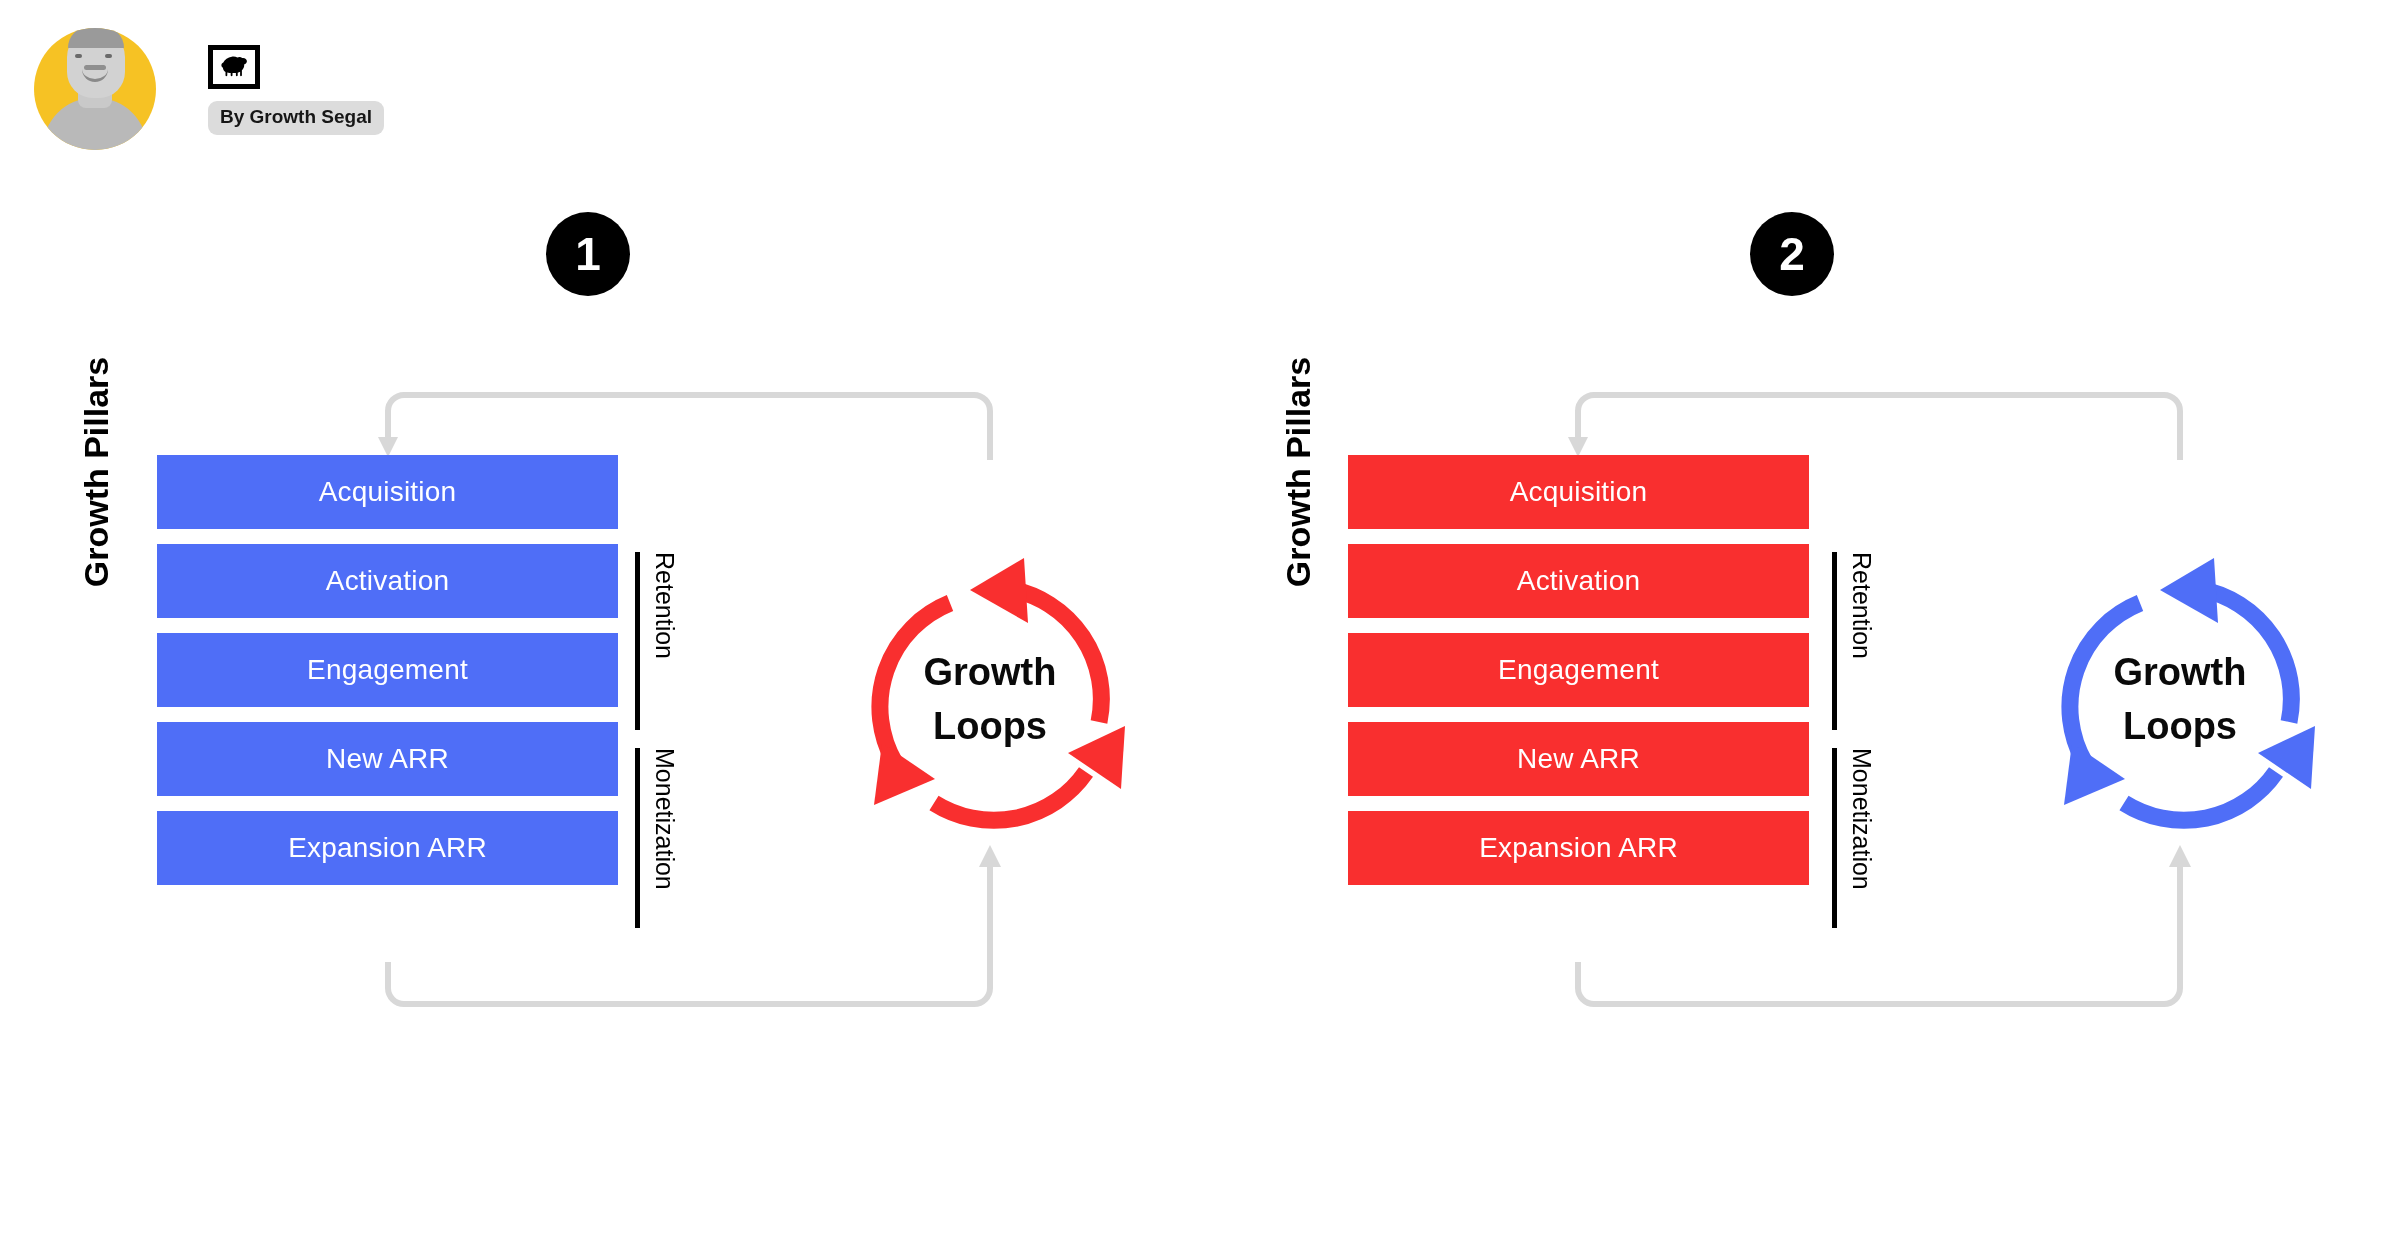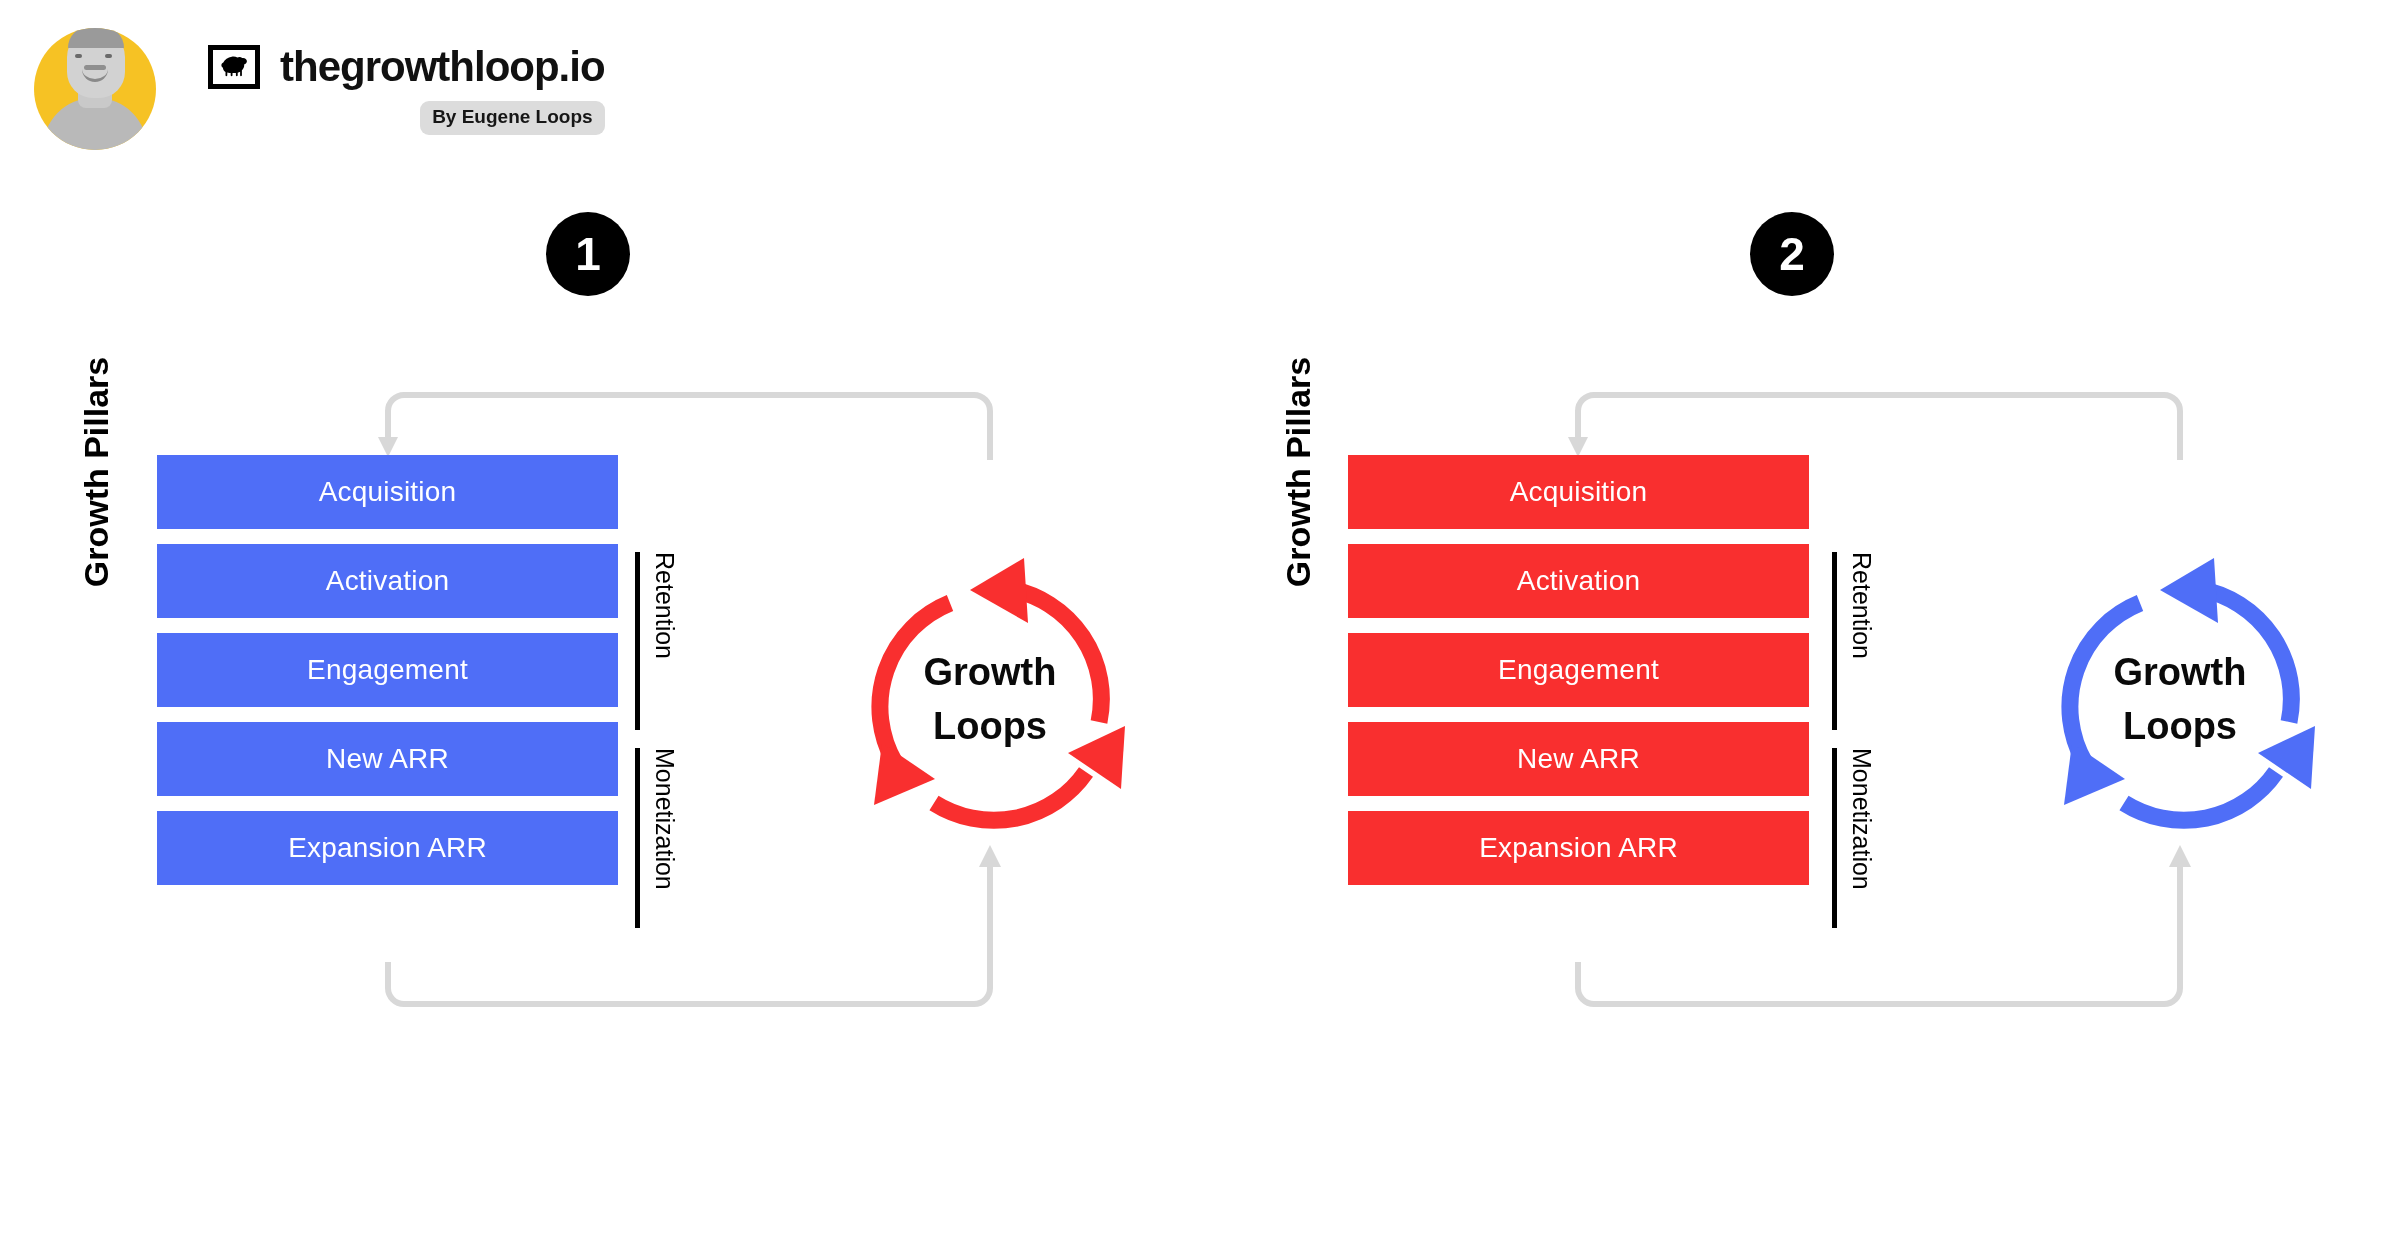--- a/index.html
+++ b/index.html
@@ -271,23 +271,22 @@
     <div class="av-smile"></div>
   </div>
 
   <div class="brand">
     <div class="brand-row">
       <div class="logo-box">
         <svg width="34" height="24" viewBox="0 0 34 24" aria-hidden="true">
           <path fill="#000" d="M25.5 3.2c-1.6-1.3-3.6-1.5-5.1-0.6-1.5-0.9-3.5-1.2-5.6-0.9C10.9 2.2 7.6 4.4 6.3 7.6 5.2 8 4.4 9 4.4 10.2c0 1.1 0.6 2 1.5 2.5 0.1 1.8 1.1 3.3 2.6 4.2v3.4c0 0.5 0.4 0.9 0.9 0.9s0.9-0.4 0.9-0.9v-2.7c0.7 0.2 1.5 0.3 2.3 0.3h1.1v2.4c0 0.5 0.4 0.9 0.9 0.9s0.9-0.4 0.9-0.9v-2.4h3.4v2.4c0 0.5 0.4 0.9 0.9 0.9s0.9-0.4 0.9-0.9v-2.5c0.9-0.2 1.7-0.5 2.4-1v3.5c0 0.5 0.4 0.9 0.9 0.9s0.9-0.4 0.9-0.9v-5c1.4-1.2 2.3-3 2.3-5 0-0.3 0-0.6-0.1-0.9 1.6-0.4 2.8-1.6 2.8-3.1 0-1.8-1.7-3.3-3.8-3.3-0.5 0-1 0.1-1.5 0.2z"></path>
         </svg>
       </div>
-      <div class="brand-name">thegrowthloop.io</div>
-    </div>
-    <div class="byline">By Eugene Loops</div>
+    </div>
+    <div class="byline">By Growth Segal</div>
   </div>
 </div>
 
 <div class="panel" id="panel-1">
 
   <svg class="connector" viewBox="0 0 1200 1254">
 
     <path d="M990 460 L990 411 A16 16 0 0 0 974 395 L404 395 A16 16 0 0 0 388 411 L388 438" fill="none" stroke="#D8D8D8" stroke-width="6" stroke-linecap="butt"></path>
     <polygon points="388,457 378,437 398,437" fill="#D8D8D8"></polygon>
 

